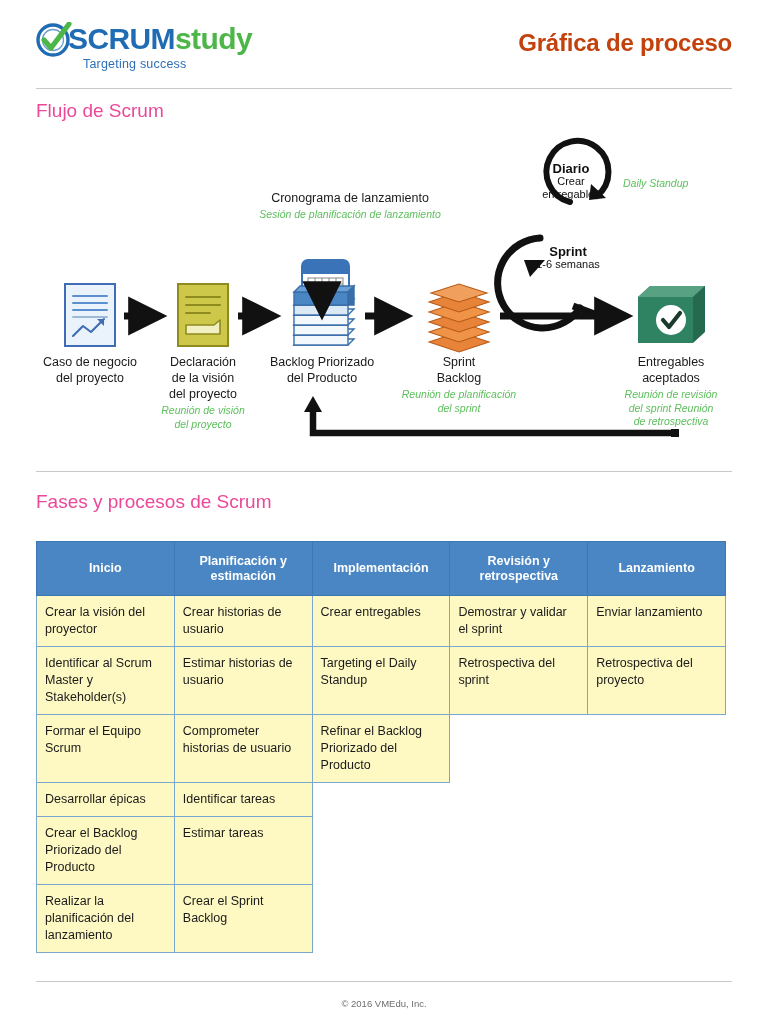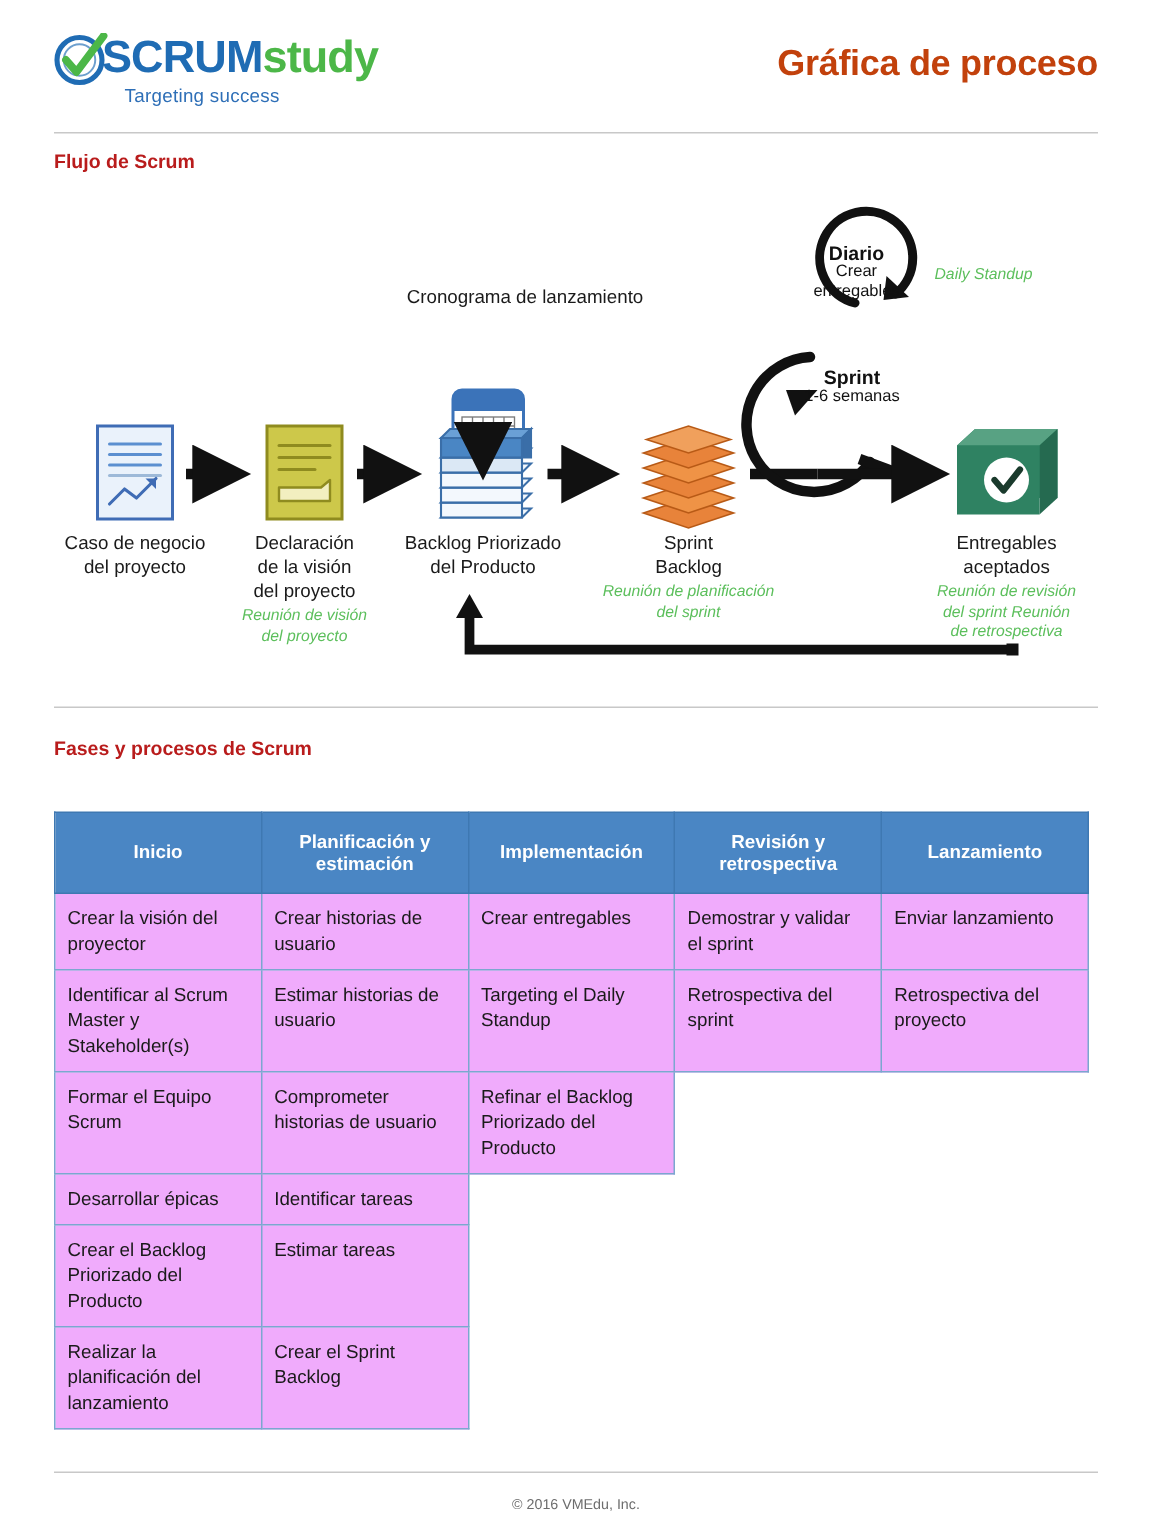--- a/index.html
+++ b/index.html
@@ -65,23 +65,23 @@
     height: 1px;
     background: #c8c8c8;
   }
   #rule-top    { top: 88px; }
   #rule-mid    { top: 471px; }
   #rule-bottom { top: 981px; }
 
   .section-title {
     position: absolute;
     left: 36px;
-    font-size: 13px;
-    font-weight: bold;
-    color: #b91c1c;
+    font-size: 19px;
+    font-weight: normal;
+    color: #ec4899;
   }
   #title-flow   { top: 100px; }
   #title-phases { top: 491px; }
 
   
   .flow {
     position: absolute;
     left: 0; top: 120px;
     width: 768px; height: 345px;
   }
@@ -136,21 +136,21 @@
     border: 1px solid #3e78b2;
     line-height: 15px;
     height: 54px;
   }
   .phase-table td {
     font-size: 12.5px;
     color: #1a1a1a;
     vertical-align: top;
     padding: 8px 8px;
     border: 1px solid #7ba7cf;
-    background: #f0abfc;
+    background: #fef9c3;
     line-height: 17px;
   }
   .phase-table td.empty {
     border: none;
     background: transparent;
   }
 
   
   .footer {
     position: absolute;
@@ -297,20 +297,21 @@
 
     <g>
       <polyline points="675,313 313,313 313,290" fill="none" stroke="#111111" stroke-width="6.5" stroke-linejoin="miter"></polyline>
       <polygon points="304,292 322,292 313,276" fill="#111111"></polygon>
       <rect x="671" y="309" width="8" height="8" fill="#111111"></rect>
     </g>
   </svg>
 
   <div class="node-label" style="left:225px; top:70px; width:250px;">
     <span>Cronograma de lanzamiento</span>
+    <span class="node-sub">Sesión de planificación de lanzamiento</span>
   </div>
 
   <div class="annot-green" style="left:623px; top:57px;">Daily Standup</div>
 
   <div class="cycle-text" style="left:529px; top:42px; width:84px;">
     <span class="cycle-title">Diario</span>
     <span class="cycle-sub">Crear</span>
     <span class="cycle-sub">entregables</span>
   </div>
 

